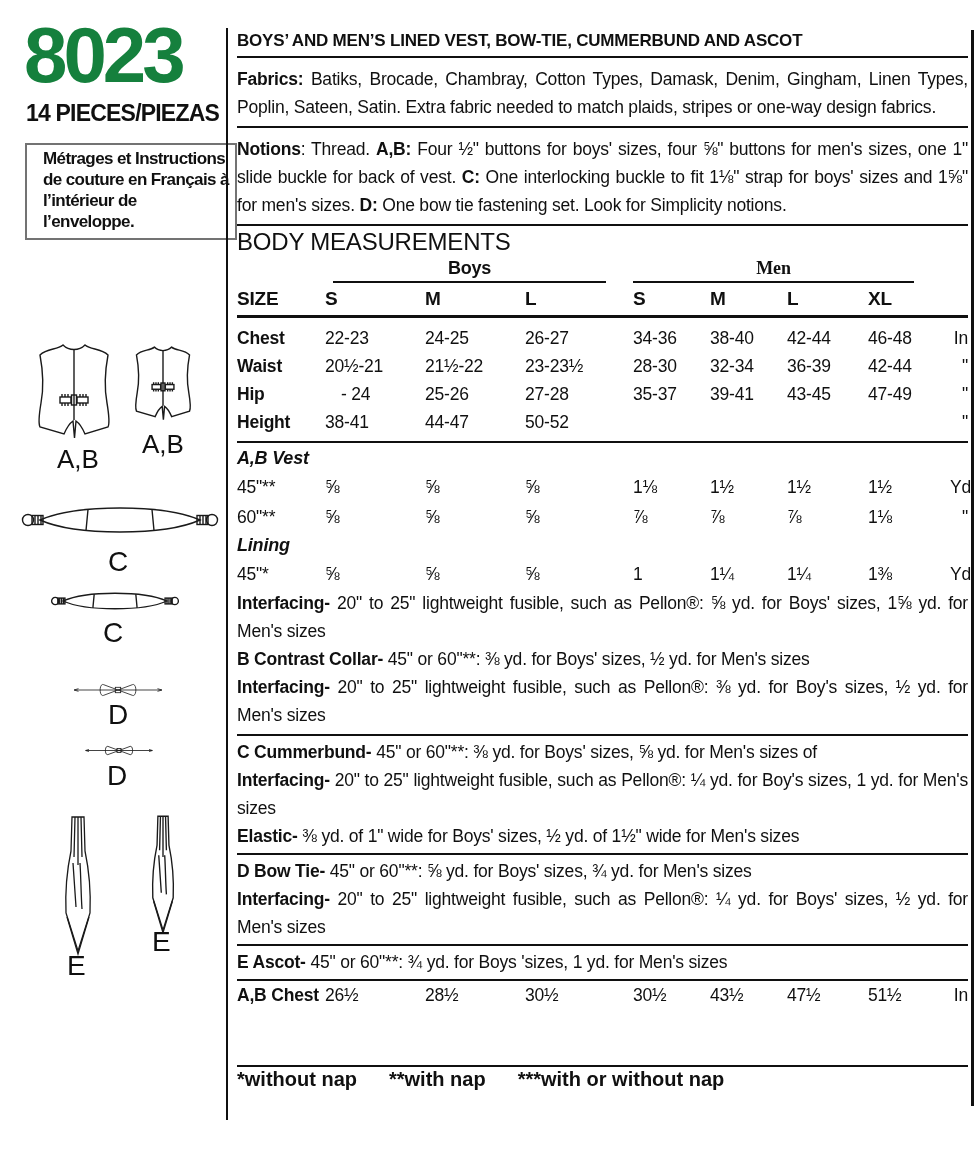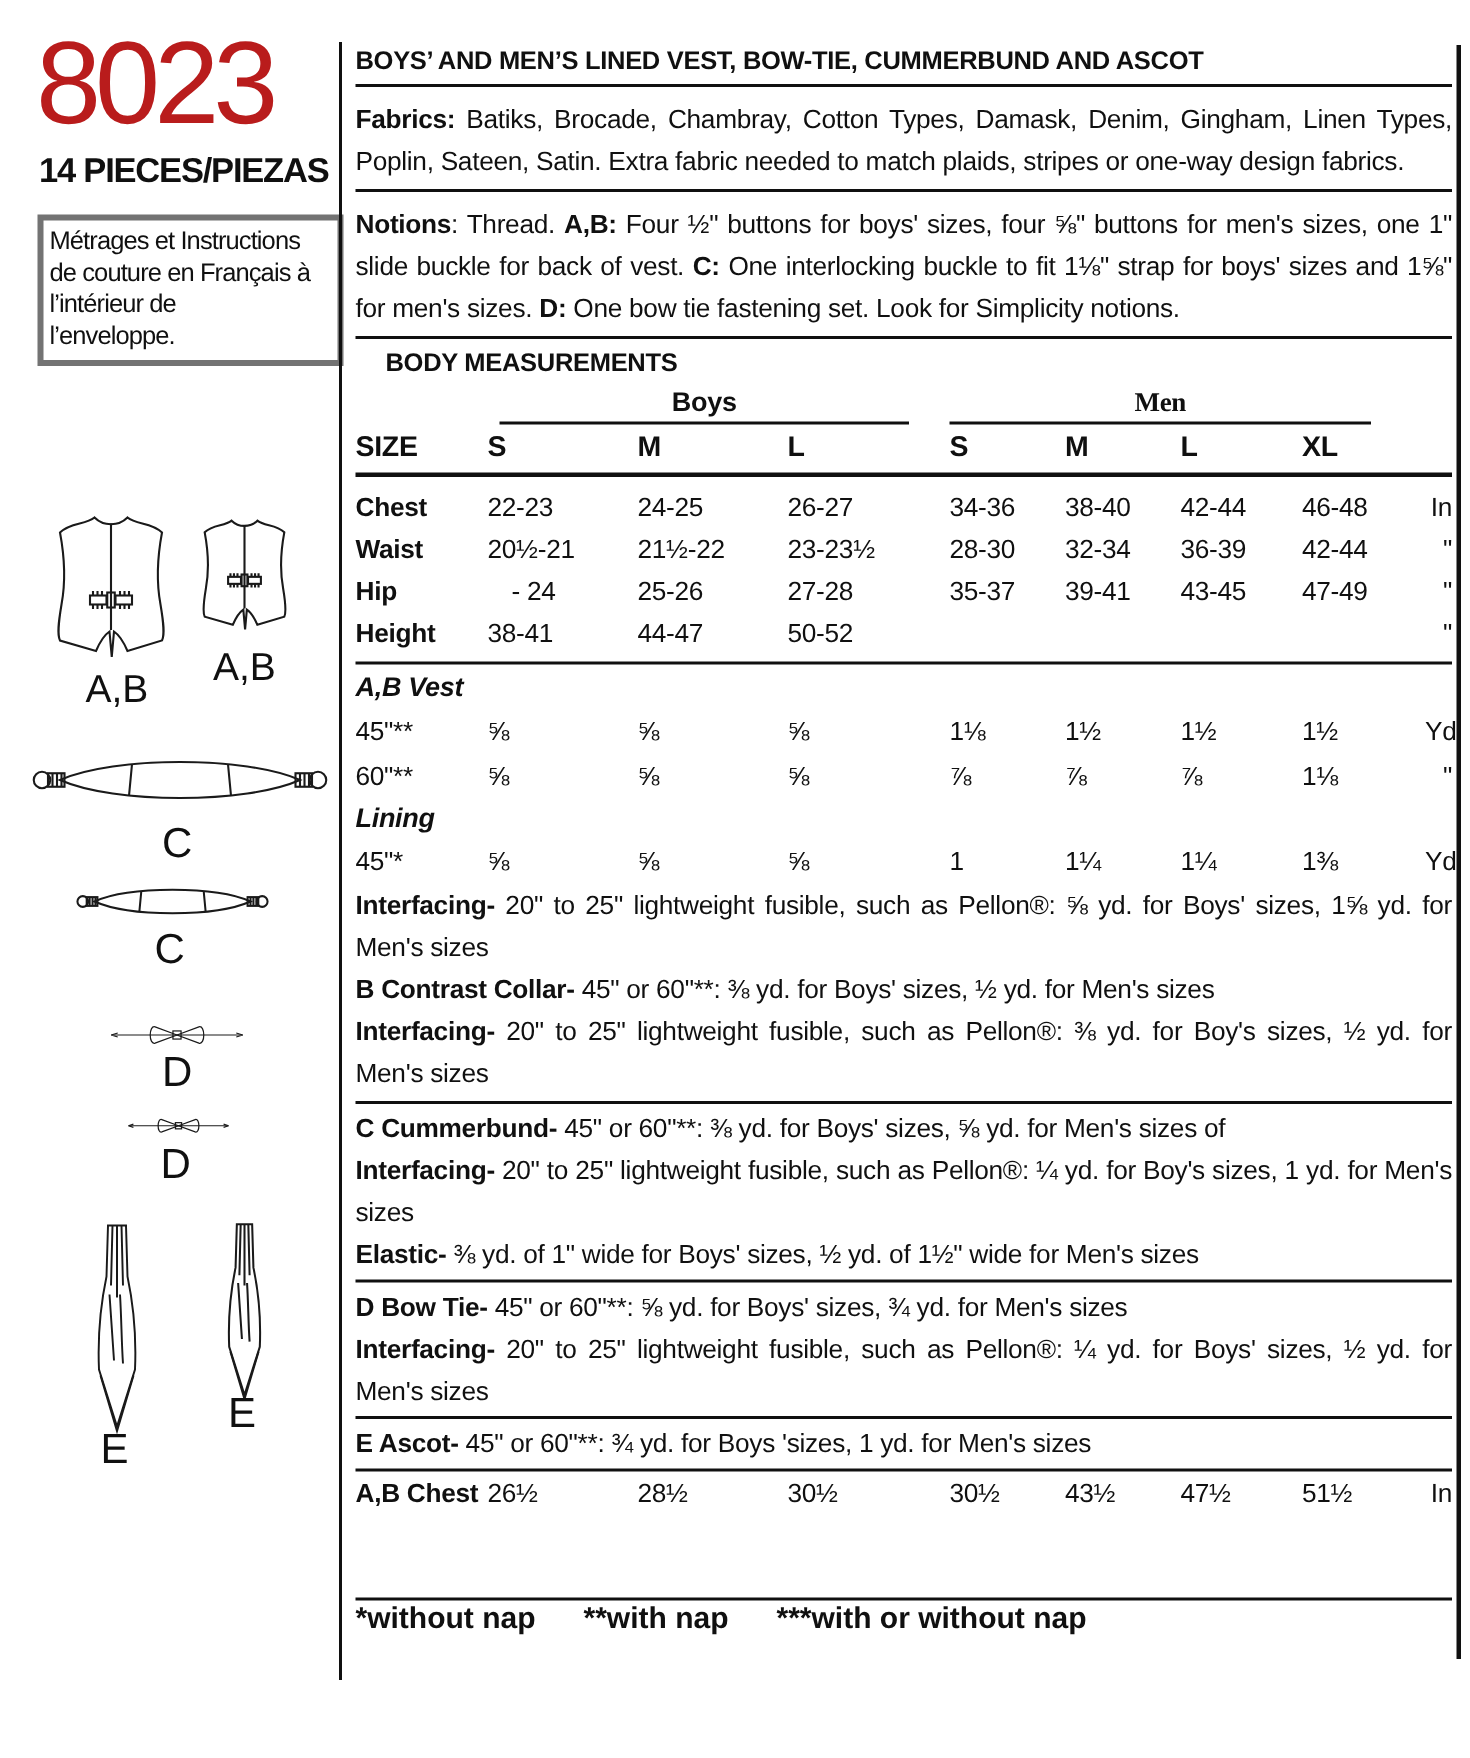--- a/index.html
+++ b/index.html
@@ -2,45 +2,45 @@
 <html><head>
 <meta charset="utf-8">
 <style>
   html,body { margin:0; padding:0; background:#e8e8e8; }
   .page {
     position:relative; width:980px; height:1172px; background:#ffffff;
     font-family:"Liberation Sans", sans-serif; color:#101010; overflow:hidden;
   }
   
   .pattern-number {
-    position:absolute; left:24px; top:16px; font-size:78px; font-weight:400;
-    letter-spacing:-4px; line-height:1; color:#b91c1c;
+    position:absolute; left:24px; top:16px; font-size:78px; font-weight:700;
+    letter-spacing:-4px; line-height:1; color:#15803d;
   }
   .pieces-line {
     position:absolute; left:26px; top:100px; font-size:23px; font-weight:700; letter-spacing:-0.8px;
   }
   .french-box {
-    position:absolute; left:25px; top:143px; width:188px; border:4px solid #737373;
-    padding:3px 4px 6px 4px; font-size:17px; font-weight:400; line-height:21px; letter-spacing:-0.6px;
+    position:absolute; left:25px; top:143px; width:188px; border:2px solid #737373;
+    padding:3px 4px 6px 16px; font-size:17px; font-weight:700; line-height:21px; letter-spacing:-0.6px;
   }
   .illus { position:absolute; }
   .illus svg { display:block; }
   .illus-label { position:absolute; font-size:24px; font-weight:400; color:#101010; }
   .lbl-e { font-size:28px; }
   
   .vline-left  { position:absolute; left:226px; top:28px; width:2px; height:1092px; background:#101010; }
   .vline-right { position:absolute; left:971px; top:30px; width:3px; height:1076px; background:#101010; }
   
   .content { position:absolute; left:237px; top:30px; width:731px; }
   .rule  { border:0; border-top:2.5px solid #101010; margin:0; }
   .rule-thick { border:0; border-top:3.5px solid #101010; margin:0; }
   .doc-title { font-size:17px; font-weight:700; line-height:22px; letter-spacing:-0.2px; margin-bottom:4px; }
   .para { font-size:17.5px; line-height:28px; text-align:justify; padding:7px 0 5px 0; letter-spacing:-0.2px; }
   .para b { letter-spacing:-0.2px; }
-  .sect-heading { font-size:17px; font-weight:700; line-height:26px; padding-top:3px; letter-spacing:-0.2px;margin-left:20px; }
+  .sect-heading { font-size:24px; font-weight:400; line-height:26px; padding-top:3px; letter-spacing:-0.2px; }
   
   .mrow {
     display:grid;
     grid-template-columns: 88px 100px 100px 108px 77px 77px 81px 82px 1fr;
     align-items:baseline; font-size:17.5px; line-height:28px; letter-spacing:-0.2px;
   }
   .mrow .lbl { font-weight:700; }
   .mrow .unit { text-align:right; }
   .yrow { line-height:30px; }
   .group-row { line-height:26px; font-size:18px; font-weight:700; }

